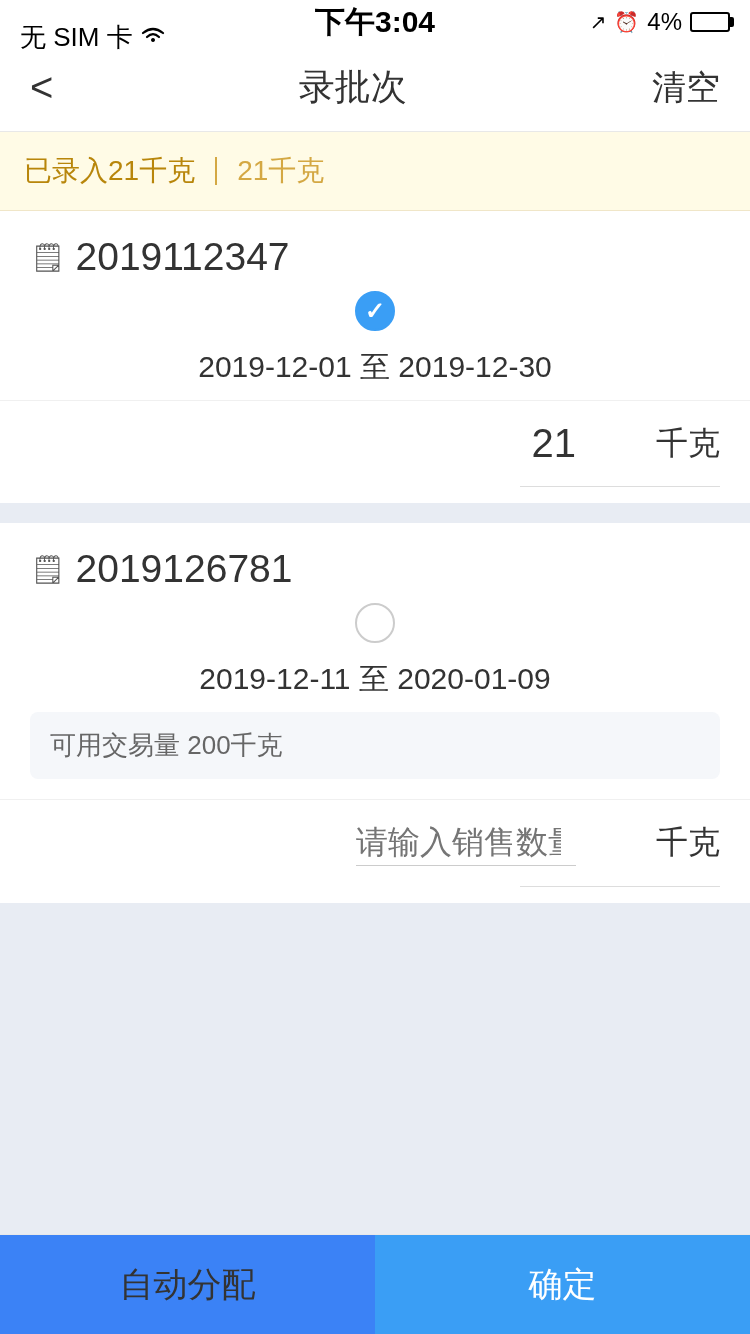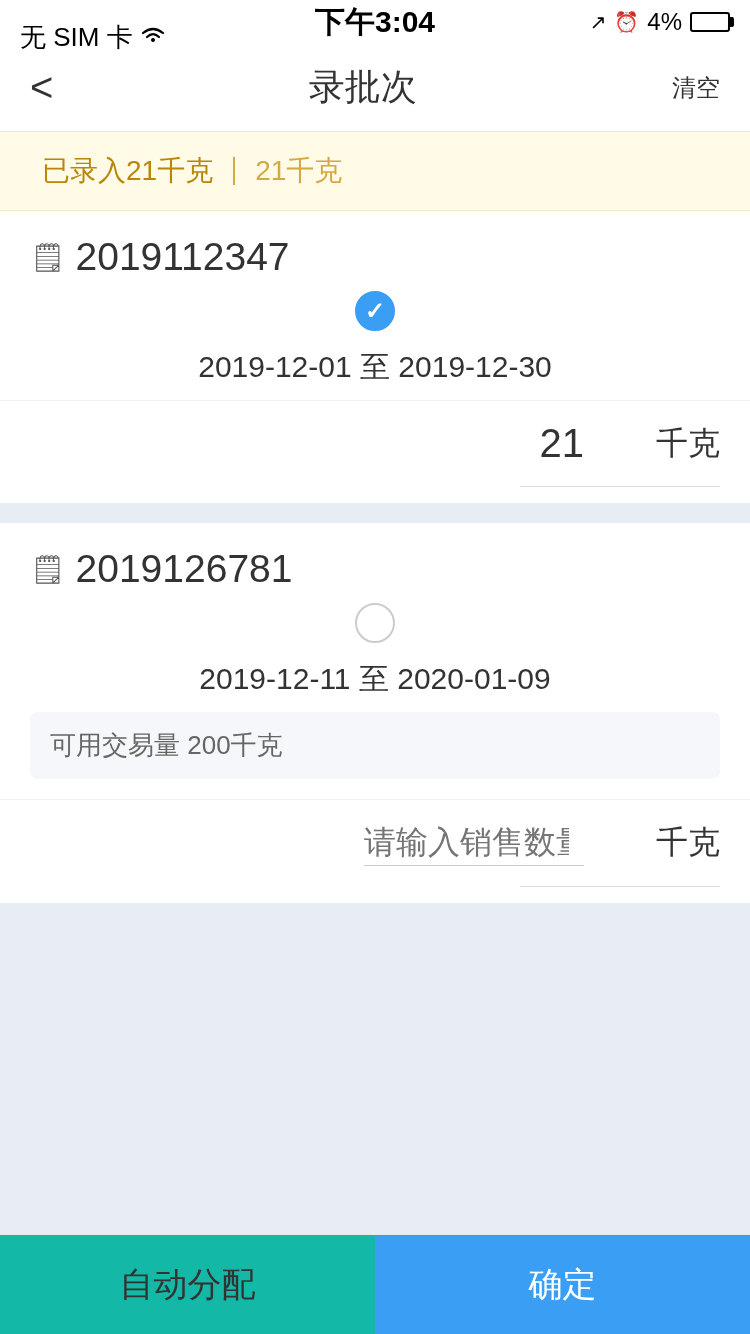--- a/index.html
+++ b/index.html
@@ -90,29 +90,29 @@
       color: #333;
       font-weight: 300;
       cursor: pointer;
     }
     .nav-title {
       font-size: 36px;
       font-weight: 500;
       color: #333;
     }
     .nav-clear {
-      font-size: 24px;
+      font-size: 34px;
       color: #333;
       cursor: pointer;
     }
 
     
     .info-bar {
       background: #fffbe6;
-      padding: 20px 42px;
+      padding: 20px 24px;
       display: flex;
       align-items: center;
       gap: 20px;
       border-bottom: 1px solid #f0e6c8;
     }
     .info-bar-text {
       font-size: 28px;
       color: #b8860b;
     }
     .info-divider {
@@ -186,21 +186,21 @@
       font-size: 26px;
       color: #666;
     }
 
     
     .amount-row {
       padding: 20px 30px 20px 30px;
       display: flex;
       align-items: center;
       justify-content: flex-end;
-      gap: 24px;
+      gap: 32px;
       background: #fff;
       border-top: 1px solid #f0f0f0;
     }
     .amount-value {
       font-size: 40px;
       font-weight: 400;
       color: #333;
       min-width: 60px;
       text-align: right;
     }
@@ -244,21 +244,21 @@
       background: #fff;
       border-top: 1px solid #e8e8e8;
     }
     .btn-auto {
       flex: 1;
       display: flex;
       align-items: center;
       justify-content: center;
       font-size: 34px;
       color: #333;
-      background: #14b8a6;
+      background: #3b82f6;
       border: none;
       cursor: pointer;
     }
     .btn-confirm {
       flex: 1;
       display: flex;
       align-items: center;
       justify-content: center;
       font-size: 34px;
       color: #fff;

